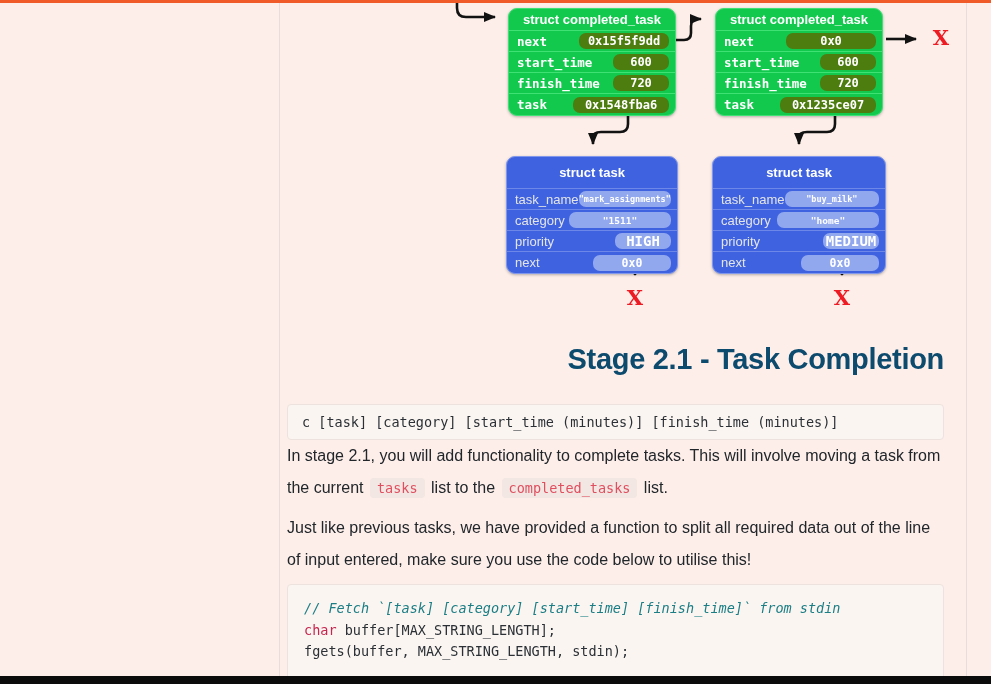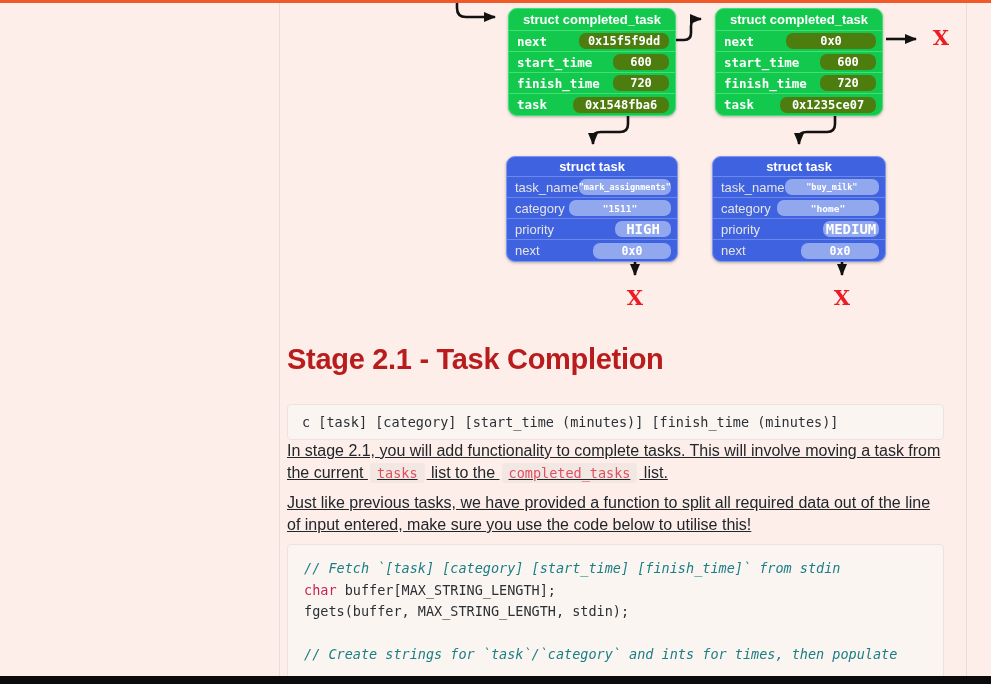--- a/index.html
+++ b/index.html
@@ -38,47 +38,47 @@
 
   .green { background:#12c94e; border:1.5px solid #3fe175; }
   .green .title { height:22px; border-bottom:1px solid #3fe175; }
   .green .srow { border-bottom:1px solid #3fe175; }
   .green .srow:last-child { border-bottom:none; }
   .green .lbl { color:#fff; font-family:"DejaVu Sans Mono", monospace; font-weight:bold; font-size:12.5px; }
   .green .pill { background:#4d7c0f; font-size:12px; }
   .gp0 { width:90px; } .gp1 { width:56px; } .gp2 { width:56px; } .gp3 { width:96px; }
 
   .blue { background:#3f63e0; border:1.5px solid #8097ec; }
-  .blue .title { height:20px; border-bottom:1px solid #6d87e9; }
+  .blue .title { height:32px; border-bottom:1px solid #6d87e9; }
   .blue .srow { border-bottom:1px solid #6d87e9; }
   .blue .srow:last-child { border-bottom:none; }
   .blue .lbl { color:#e5e5e5; font-size:13px; font-weight:500; }
   .blue .pill { background:#92a8ee; }
   .bp0 { width:102px; font-size:8.5px; }
   .bp1 { width:102px; font-size:9.5px; }
   .bp2 { width:56px;  font-size:14px; }
   .bp3 { width:78px;  font-size:11.5px; }
 
   .nullx {
     position:absolute; color:#ed1c24; font-family:"DejaVu Serif", serif;
     font-weight:bold; font-size:21px; width:24px; text-align:center; line-height:22px;
   }
 
   
   .content { position:absolute; left:287px; top:342px; width:657px; z-index:2; }
   h2.page-h {
-    font-size:29px; font-weight:700; color:#b91c1c; letter-spacing:-.3px;
-    line-height:34px; margin-bottom:28px;
+    font-size:29px; font-weight:700; color:#0c4a6e; letter-spacing:-.3px;
+    line-height:34px; margin-bottom:28px;text-align:right;
   }
   .codeblock {
     background:#fbf5f2; border:1px solid #eee2de; border-radius:4px;
     font-family:"DejaVu Sans Mono", monospace; color:#2a3035;
   }
   .codeblock.cmd { padding:8px 14px; font-size:13.5px; line-height:18px; }
-  p.body-p { font-size:16px; line-height:22px; margin-bottom:8px; color:#21262b;text-decoration:underline; }
+  p.body-p { font-size:16px; line-height:32px; margin-bottom:8px; color:#21262b; }
   code.inline {
     font-family:"DejaVu Sans Mono", monospace; font-size:13.5px;
     background:#f2e7e3; color:#e04f5f; padding:2px 7px; border-radius:4px;
     margin:0 2px;
   }
   .codeblock.src { margin-top:8px; padding:13px 16px 20px 16px; font-size:13.5px; line-height:21.5px; }
   .codeblock.src .ln { white-space:pre; }
   .tok-comment { color:#1b7e84; font-style:italic; }
   .tok-keyword { color:#c7254e; }
 </style>

